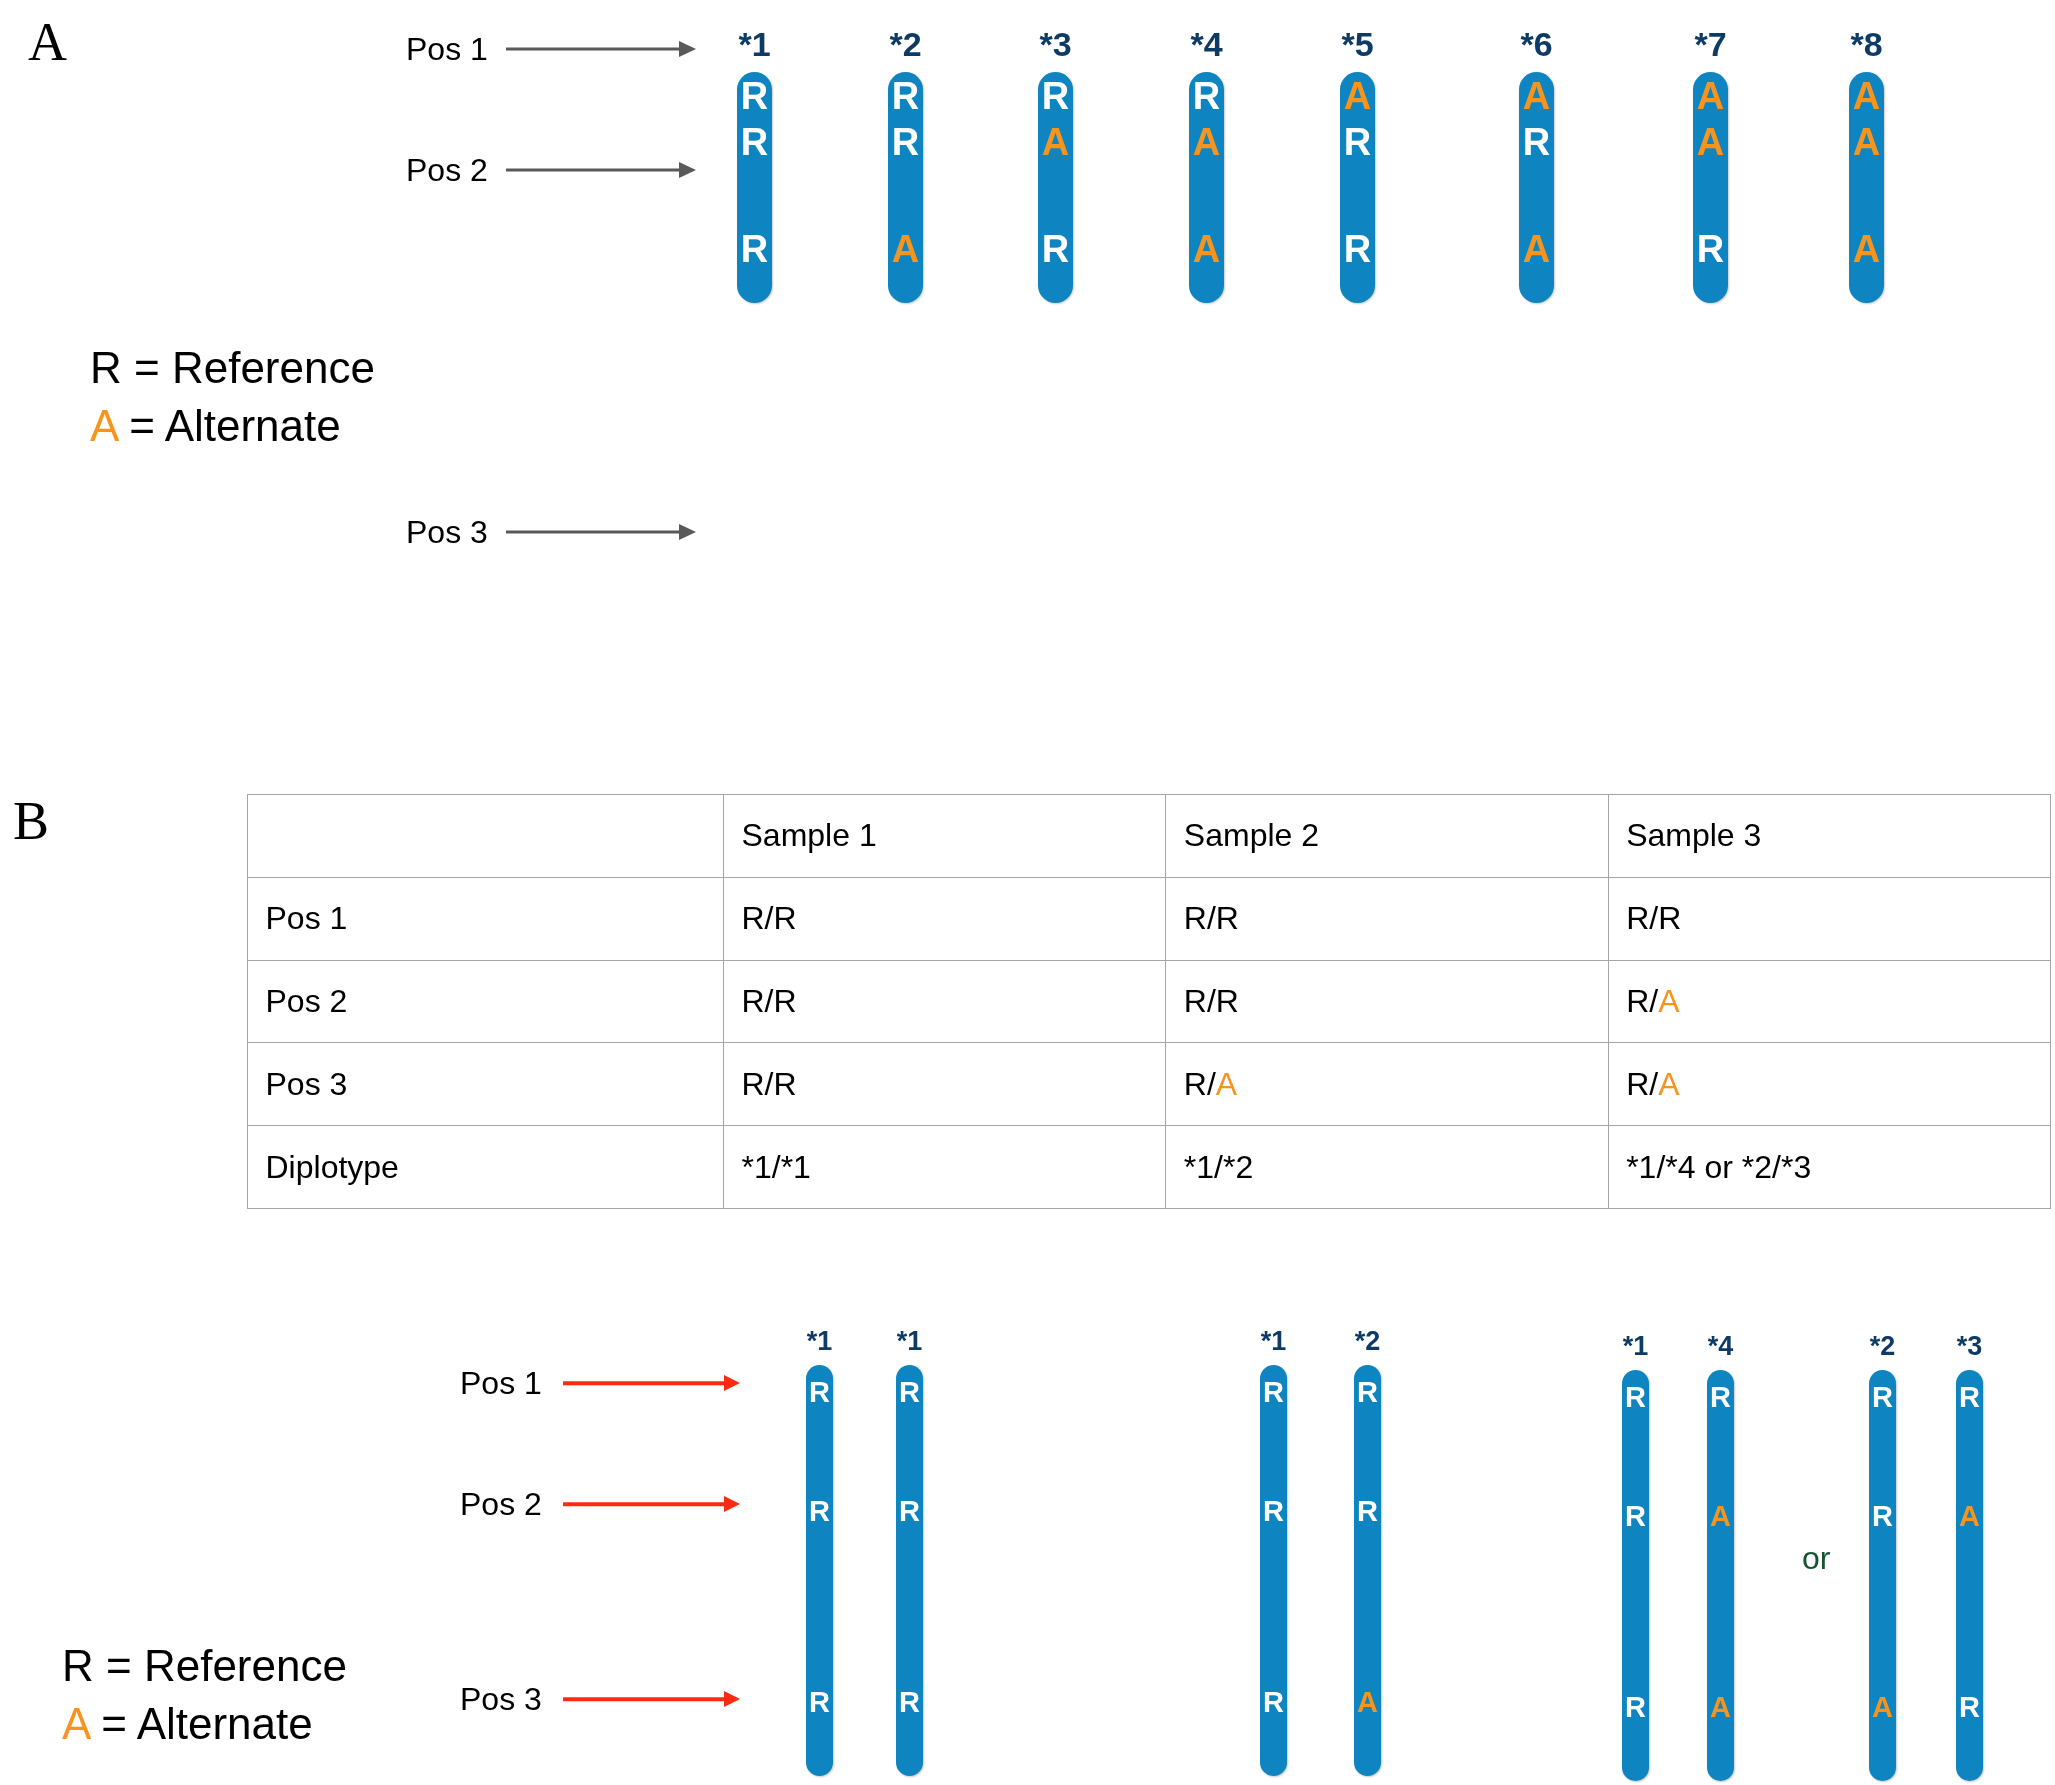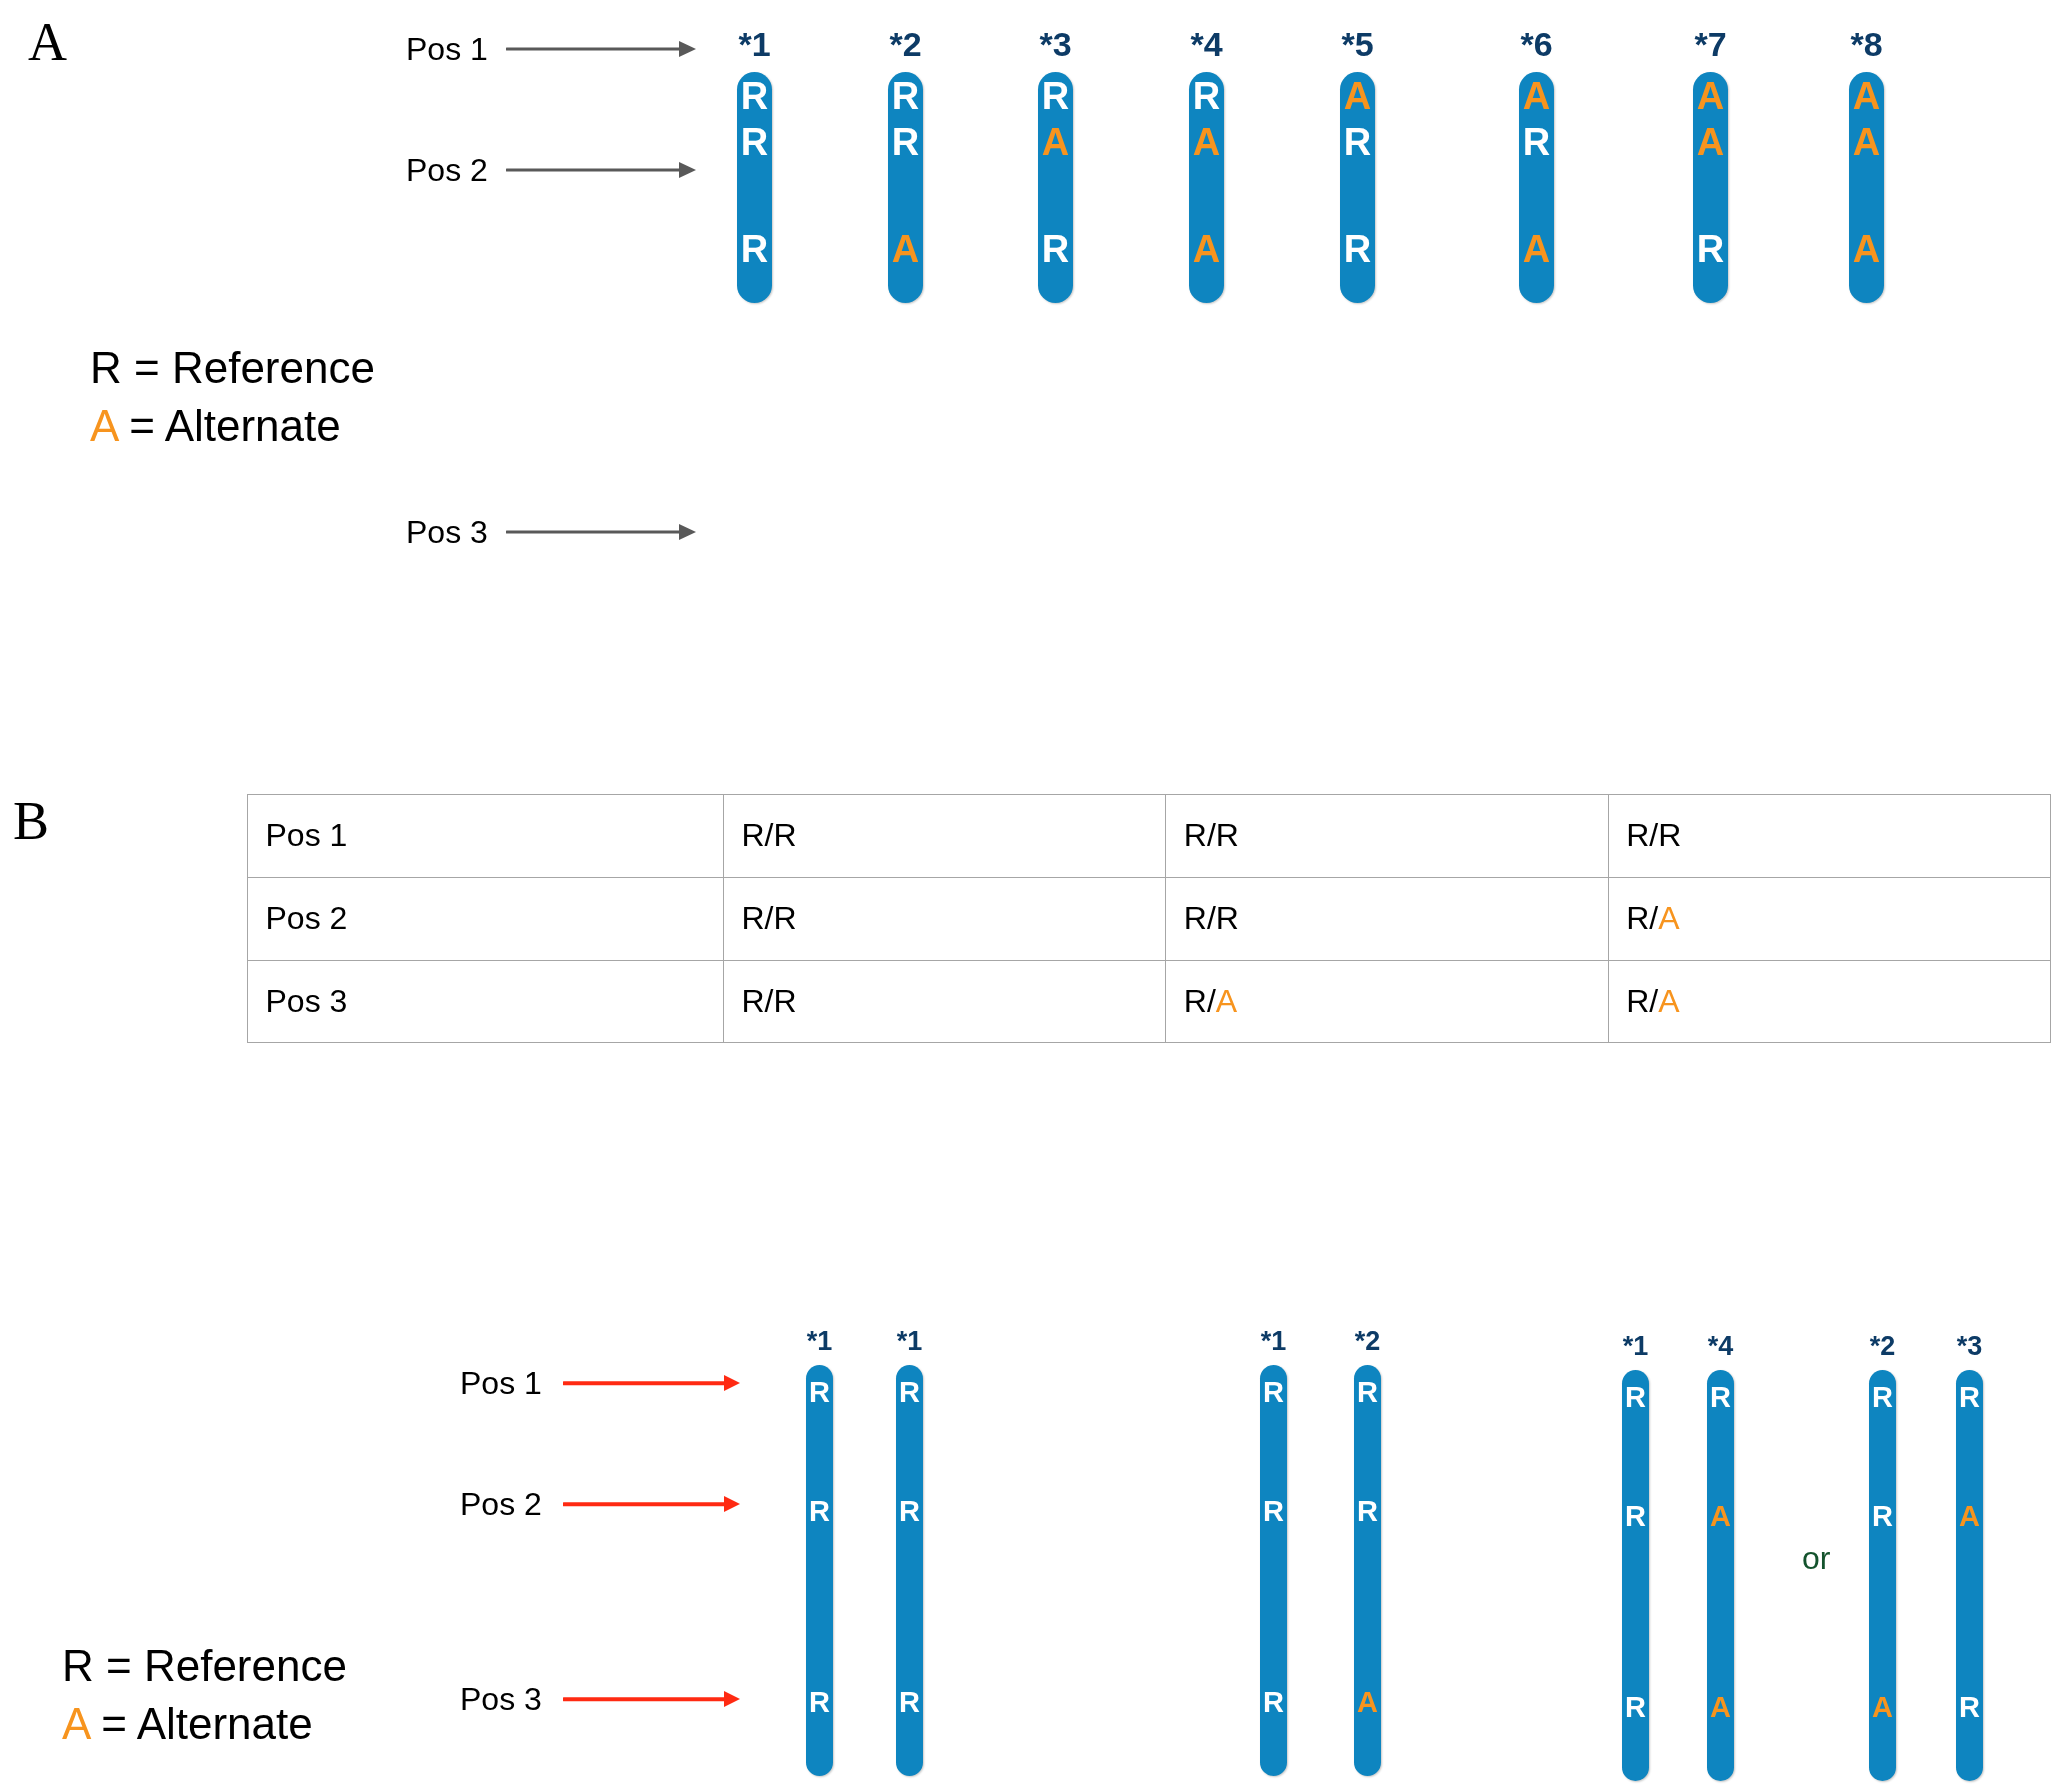--- a/index.html
+++ b/index.html
@@ -174,20 +174,26 @@
     <span class="allele A" style="top:30.5%;">A</span>
     <span class="allele A" style="top:76.5%;">A</span>
   </div>
 
 </div>
 
 <div class="panel-letter" id="panel-letter-b">B</div>
 
 <table id="genotype-table">
   <tbody>
+    <tr>
+      <td class="col-label"></td>
+      <td>Sample 1</td>
+      <td>Sample 2</td>
+      <td>Sample 3</td>
+    </tr>
 
     <tr>
       <td class="col-label">Pos 1</td>
       <td><span>R/R</span><span class="alt"></span></td>
       <td><span>R/R</span><span class="alt"></span></td>
       <td><span>R/R</span><span class="alt"></span></td>
     </tr>
 
     <tr>
       <td class="col-label">Pos 2</td>
@@ -196,20 +202,26 @@
       <td><span>R/</span><span class="alt">A</span></td>
     </tr>
 
     <tr>
       <td class="col-label">Pos 3</td>
       <td><span>R/R</span><span class="alt"></span></td>
       <td><span>R/</span><span class="alt">A</span></td>
       <td><span>R/</span><span class="alt">A</span></td>
     </tr>
 
+    <tr>
+      <td class="col-label">Diplotype</td>
+      <td>*1/*1</td>
+      <td>*1/*2</td>
+      <td>*1/*4 or *2/*3</td>
+    </tr>
   </tbody>
 </table>
 
 <div class="pos-label" style="left:460px;top:1365px;">Pos 1</div>
 <div class="arrow red" id="arrow-b-pos1" style="left:563px;top:1383px;width:177px;">
   <span class="shaft" style="width:163px;"></span>
   <span class="head"></span>
 </div>
 
 <div class="pos-label" style="left:460px;top:1486px;">Pos 2</div>

